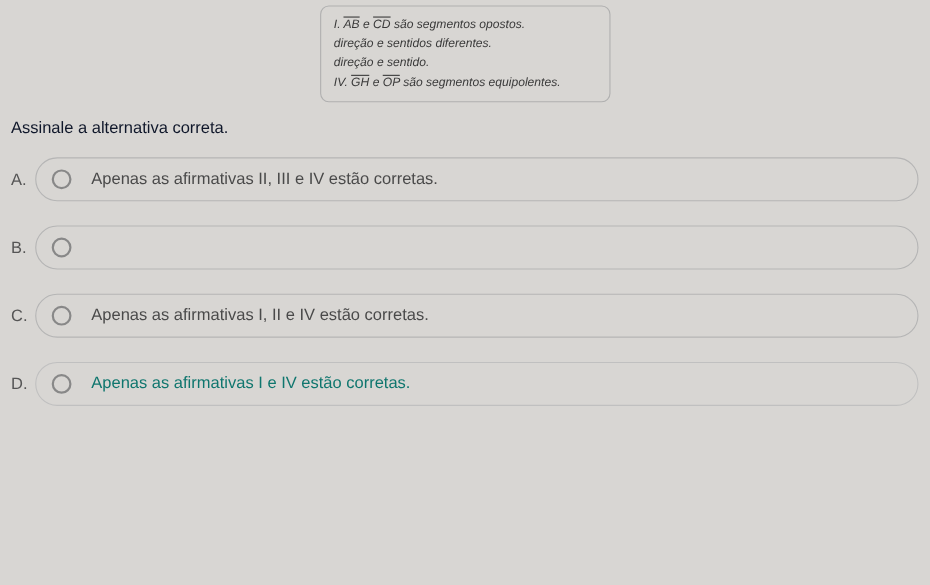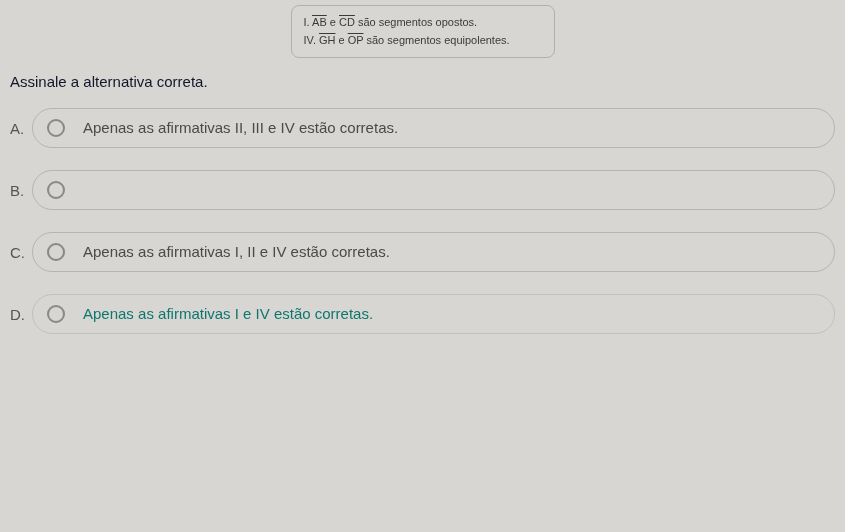--- a/index.html
+++ b/index.html
@@ -17,20 +17,21 @@
     }
     .statements-box {
       margin: 5px auto 8px;
       width: 264px;
       border: 1px solid #b0b0b0;
       border-radius: 8px;
       padding: 8px 12px;
       font-size: 11px;
       line-height: 1.5;
       color: #3a3a3a;
+      font-style: italic;
     }
     .statements-box .line {
       margin-bottom: 1px;
     }
     .overline {
       text-decoration: overline;
     }
     .question-prompt {
       margin: 15px 10px 18px;
       font-size: 15px;
@@ -81,20 +82,26 @@
     }
   </style>
 </head>
 <body>
 
 <div class="statements-box">
   <div class="line">
     <span>I. </span><span class="overline">AB</span><span> e </span><span class="overline">CD</span><span> são segmentos opostos.</span>
   </div>
   <div class="line">
+    <span>direção e sentidos diferentes.</span>
+  </div>
+  <div class="line">
+    <span>direção e sentido.</span>
+  </div>
+  <div class="line">
     <span>IV. </span><span class="overline">GH</span><span> e </span><span class="overline">OP</span><span> são segmentos equipolentes.</span>
   </div>
 </div>
 
 <div class="question-prompt">Assinale a alternativa correta.</div>
 
 <div class="options">
 
   <div class="option-row">
     <div class="option-letter">A.</div>

